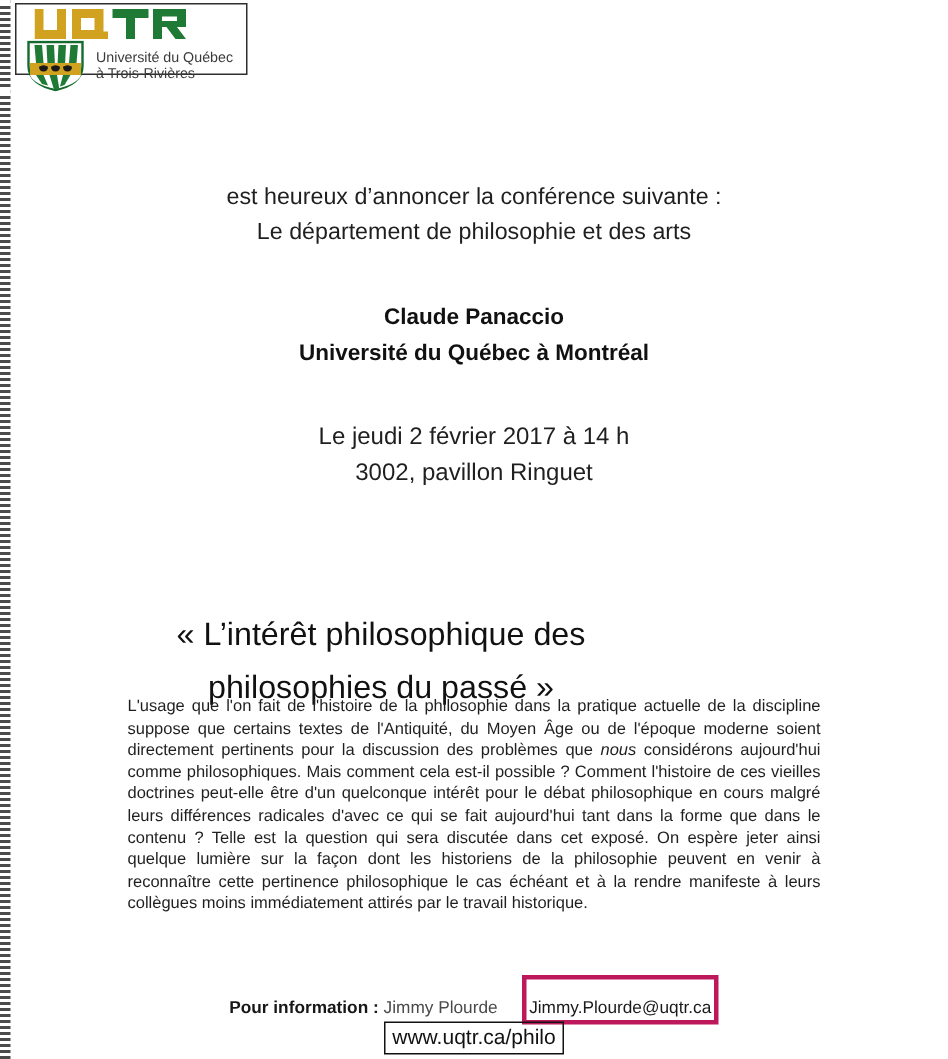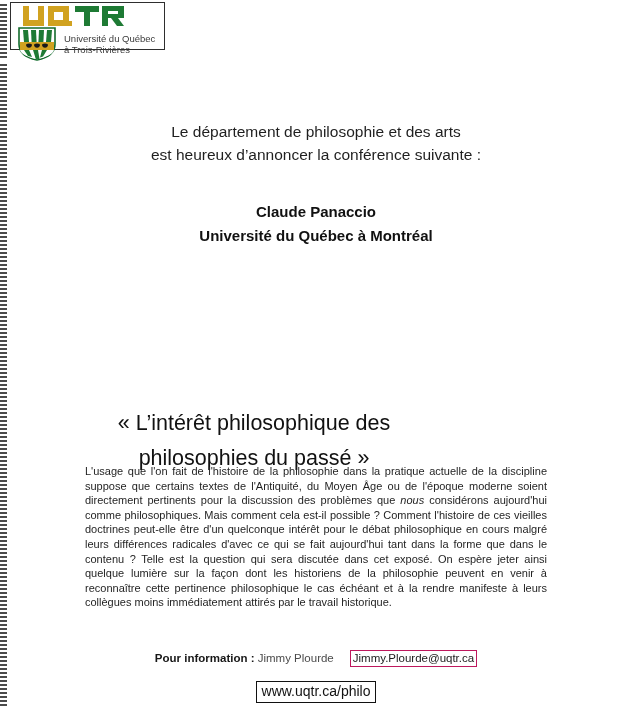--- a/index.html
+++ b/index.html
@@ -155,22 +155,22 @@
   }
   .contact-label {
     font-weight: bold;
     color: #171717;
   }
   .contact-name {
     color: #4a4a4a;
   }
   .email-box {
     display: inline-block;
-    border: 1px solid #be185d;
-    padding: 0px 2px 1px 2px;
+    border: 3px solid #be185d;
+    padding: 12px 2px 1px 2px;
     margin-left: 16px;
     color: #1a1a1a;
     text-decoration: none;
     line-height: 14px;
     vertical-align: baseline;
   }
 
   .weburl-wrap {
     position: absolute;
     left: 0;
@@ -235,29 +235,33 @@
         </g>
       </svg>
       <div class="logo-text">
         <div>Université du Québec</div>
         <div>à Trois-Rivières</div>
       </div>
     </div>
   </div>
 
   <div class="announce">
+    <div>est heureux d’annoncer la conférence suivante :</div>
     <div>Le département de philosophie et des arts</div>
-    <div>est heureux d’annoncer la conférence suivante :</div>
   </div>
 
   <div class="speaker">
     <div>Claude Panaccio</div>
     <div>Université du Québec à Montréal</div>
   </div>
 
+  <div class="when-where">
+    <div>Le jeudi 2 février 2017 à 14 h</div>
+    <div>3002, pavillon Ringuet</div>
+  </div>
 
   <div class="talk-title">
     <div>« L’intérêt philosophique des</div>
     <div>philosophies du passé »</div>
   </div>
 
   <div class="abstract"><span>L'usage que l'on fait de l'histoire de la philosophie dans la pratique actuelle de la discipline suppose que certains textes de l'Antiquité, du Moyen Âge ou de l'époque moderne soient directement pertinents pour la discussion des problèmes que </span><em>nous</em><span> considérons aujourd'hui comme philosophiques. Mais comment cela est-il possible ? Comment l'histoire de ces vieilles doctrines peut-elle être d'un quelconque intérêt pour le débat philosophique en cours malgré leurs différences radicales d'avec ce qui se fait aujourd'hui tant dans la forme que dans le contenu ? Telle est la question qui sera discutée dans cet exposé. On espère jeter ainsi quelque lumière sur la façon dont les historiens de la philosophie peuvent en venir à reconnaître cette pertinence philosophique le cas échéant et à la rendre manifeste à leurs collègues moins immédiatement attirés par le travail historique.</span></div>
 
   <div class="contact"><span class="contact-label">Pour information :</span><span class="contact-name">&nbsp;<span>Jimmy Plourde</span></span><a class="email-box" href="#">Jimmy.Plourde@uqtr.ca</a></div>
 

